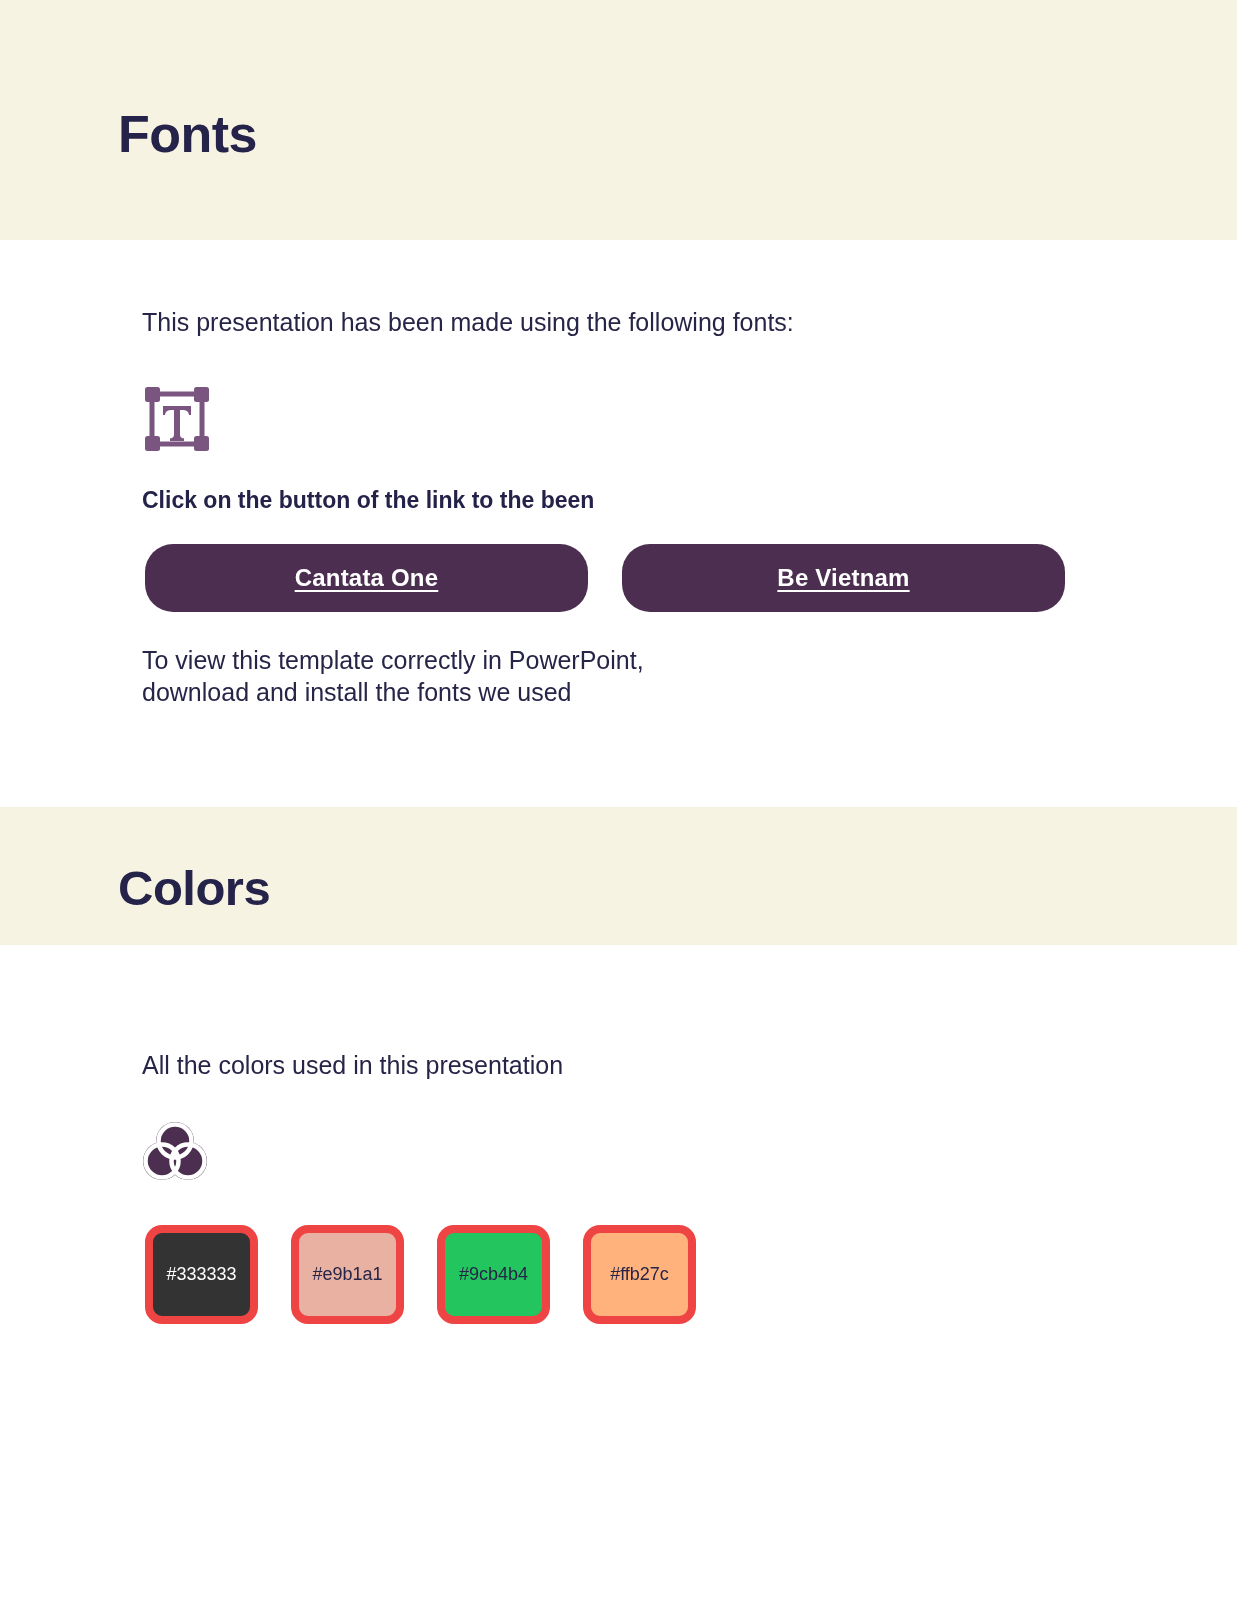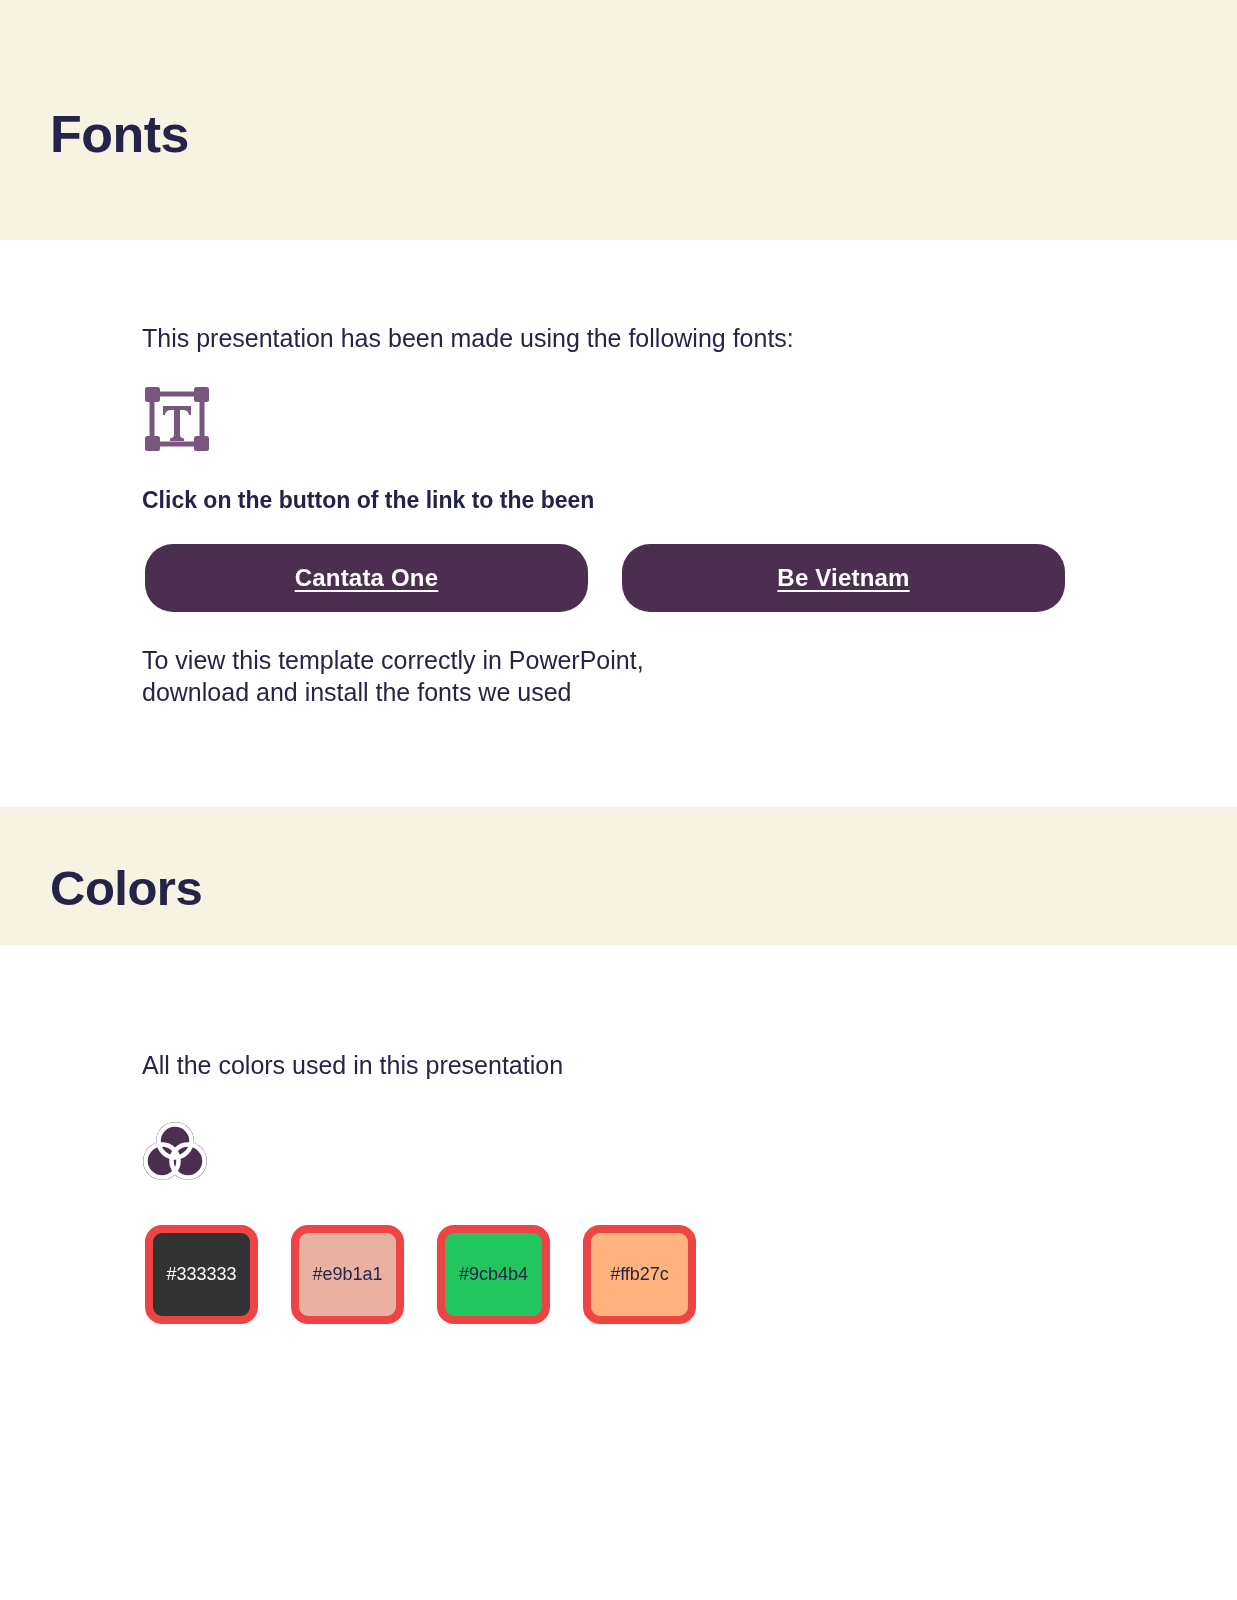--- a/index.html
+++ b/index.html
@@ -30,21 +30,21 @@
     align-items: center;
   }
   .banner-fonts  { top: 0px;   height: 240px; }
   .banner-colors { top: 807px; height: 138px; }
 
   .section-title {
     font-family: "Liberation Sans", sans-serif;
     font-weight: bold;
     color: #252349;
     letter-spacing: -0.5px;
-    margin-left: 50px;
+    margin-left: 118px;
   }
   .banner-fonts .section-title  { font-size: 52px; margin-top: 28px; }
   .banner-colors .section-title { font-size: 49px; margin-top: 24px; }
 
   
   .abs { position: absolute; }
 
   .body-text {
     font-family: "Liberation Sans", sans-serif;
     font-size: 25px;
@@ -113,21 +113,21 @@
 </style>
 </head>
 <body>
 
 <div class="page">
 
   <div class="banner banner-fonts">
     <div class="section-title">Fonts</div>
   </div>
 
-  <div class="abs body-text" style="left:142px; top:322px;">This presentation has been made using the following fonts:</div>
+  <div class="abs body-text" style="left:142px; top:306px;">This presentation has been made using the following fonts:</div>
 
   <div class="t-icon">
     <svg width="68" height="68" viewBox="0 0 68 68" xmlns="http://www.w3.org/2000/svg">
 
       <rect x="9" y="9" width="50" height="50" fill="none" stroke="#7a5580" stroke-width="5"></rect>
 
       <path d="M20 21 h28 v9 h-2 c-0.5 -4 -3 -5 -7 -5 h-2 v24 c0 3 1 4 4 4.3 v2.7 h-14 v-2.7 c3 -0.3 4 -1.3 4 -4.3 v-24 h-2 c-4 0 -6.5 1 -7 5 h-2 z" fill="#7a5580"></path>
 
       <rect x="2" y="2" width="15" height="15" rx="2.5" fill="#7a5580"></rect>
       <rect x="51" y="2" width="15" height="15" rx="2.5" fill="#7a5580"></rect>

